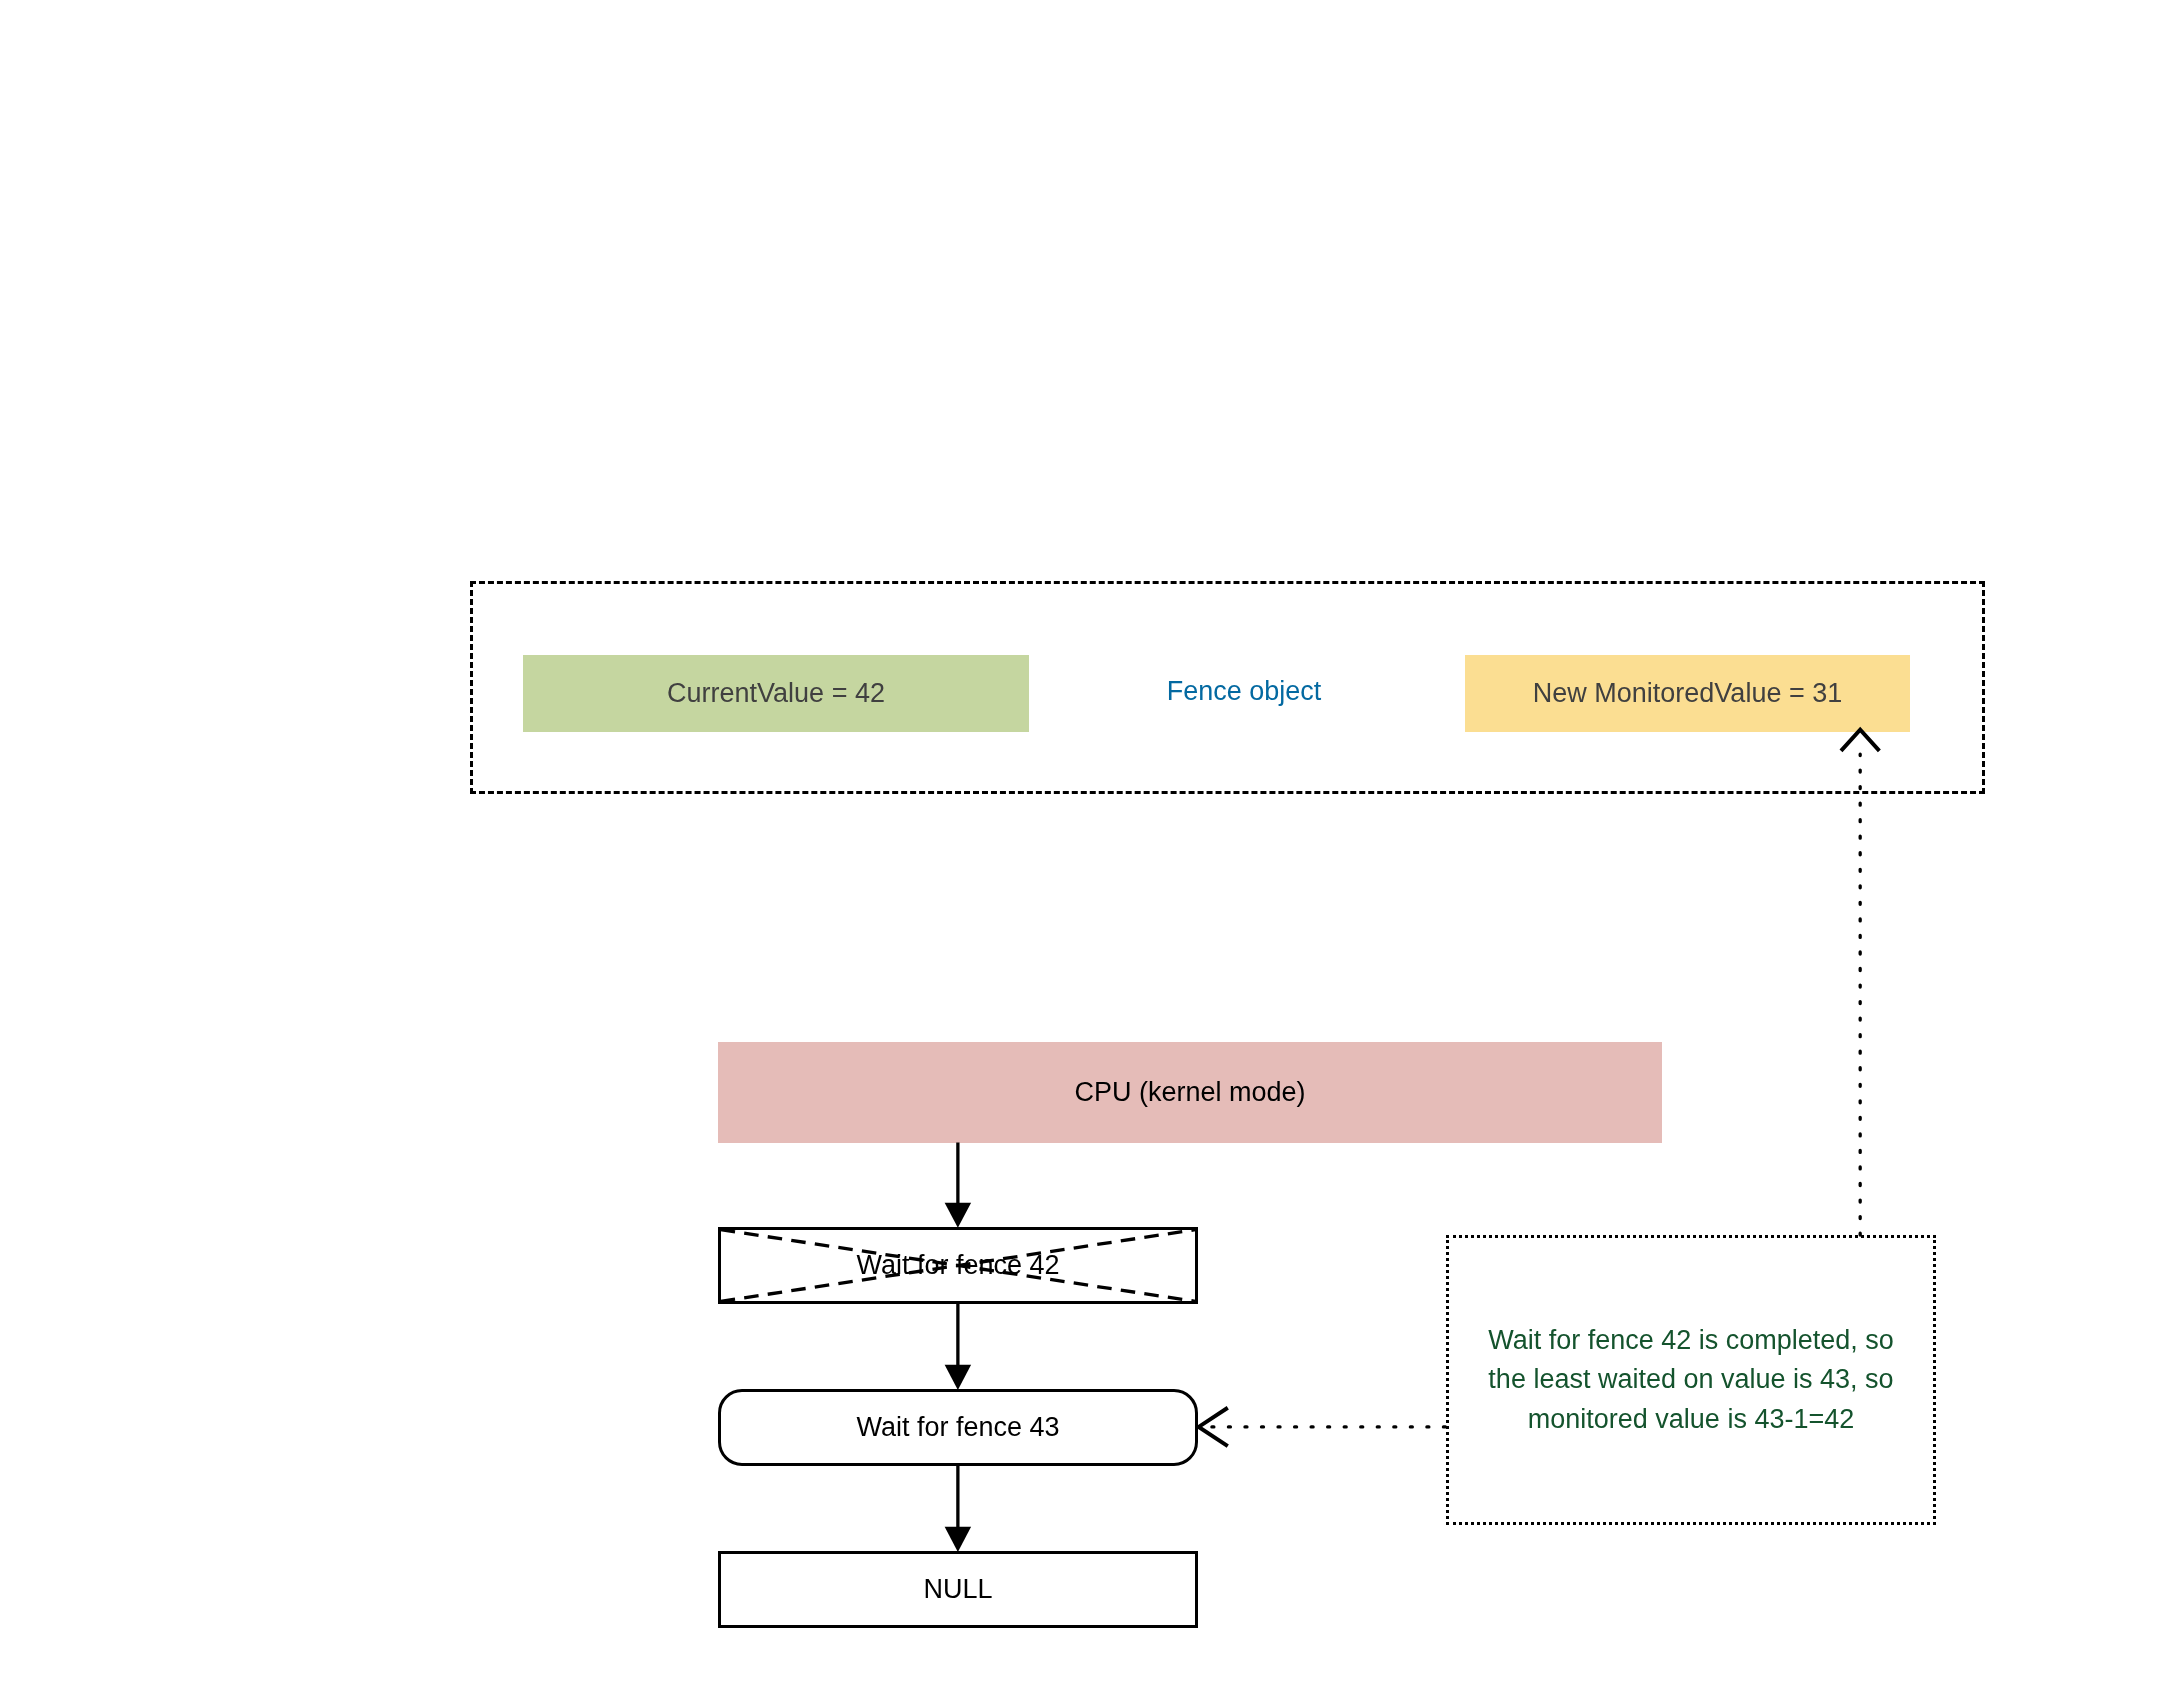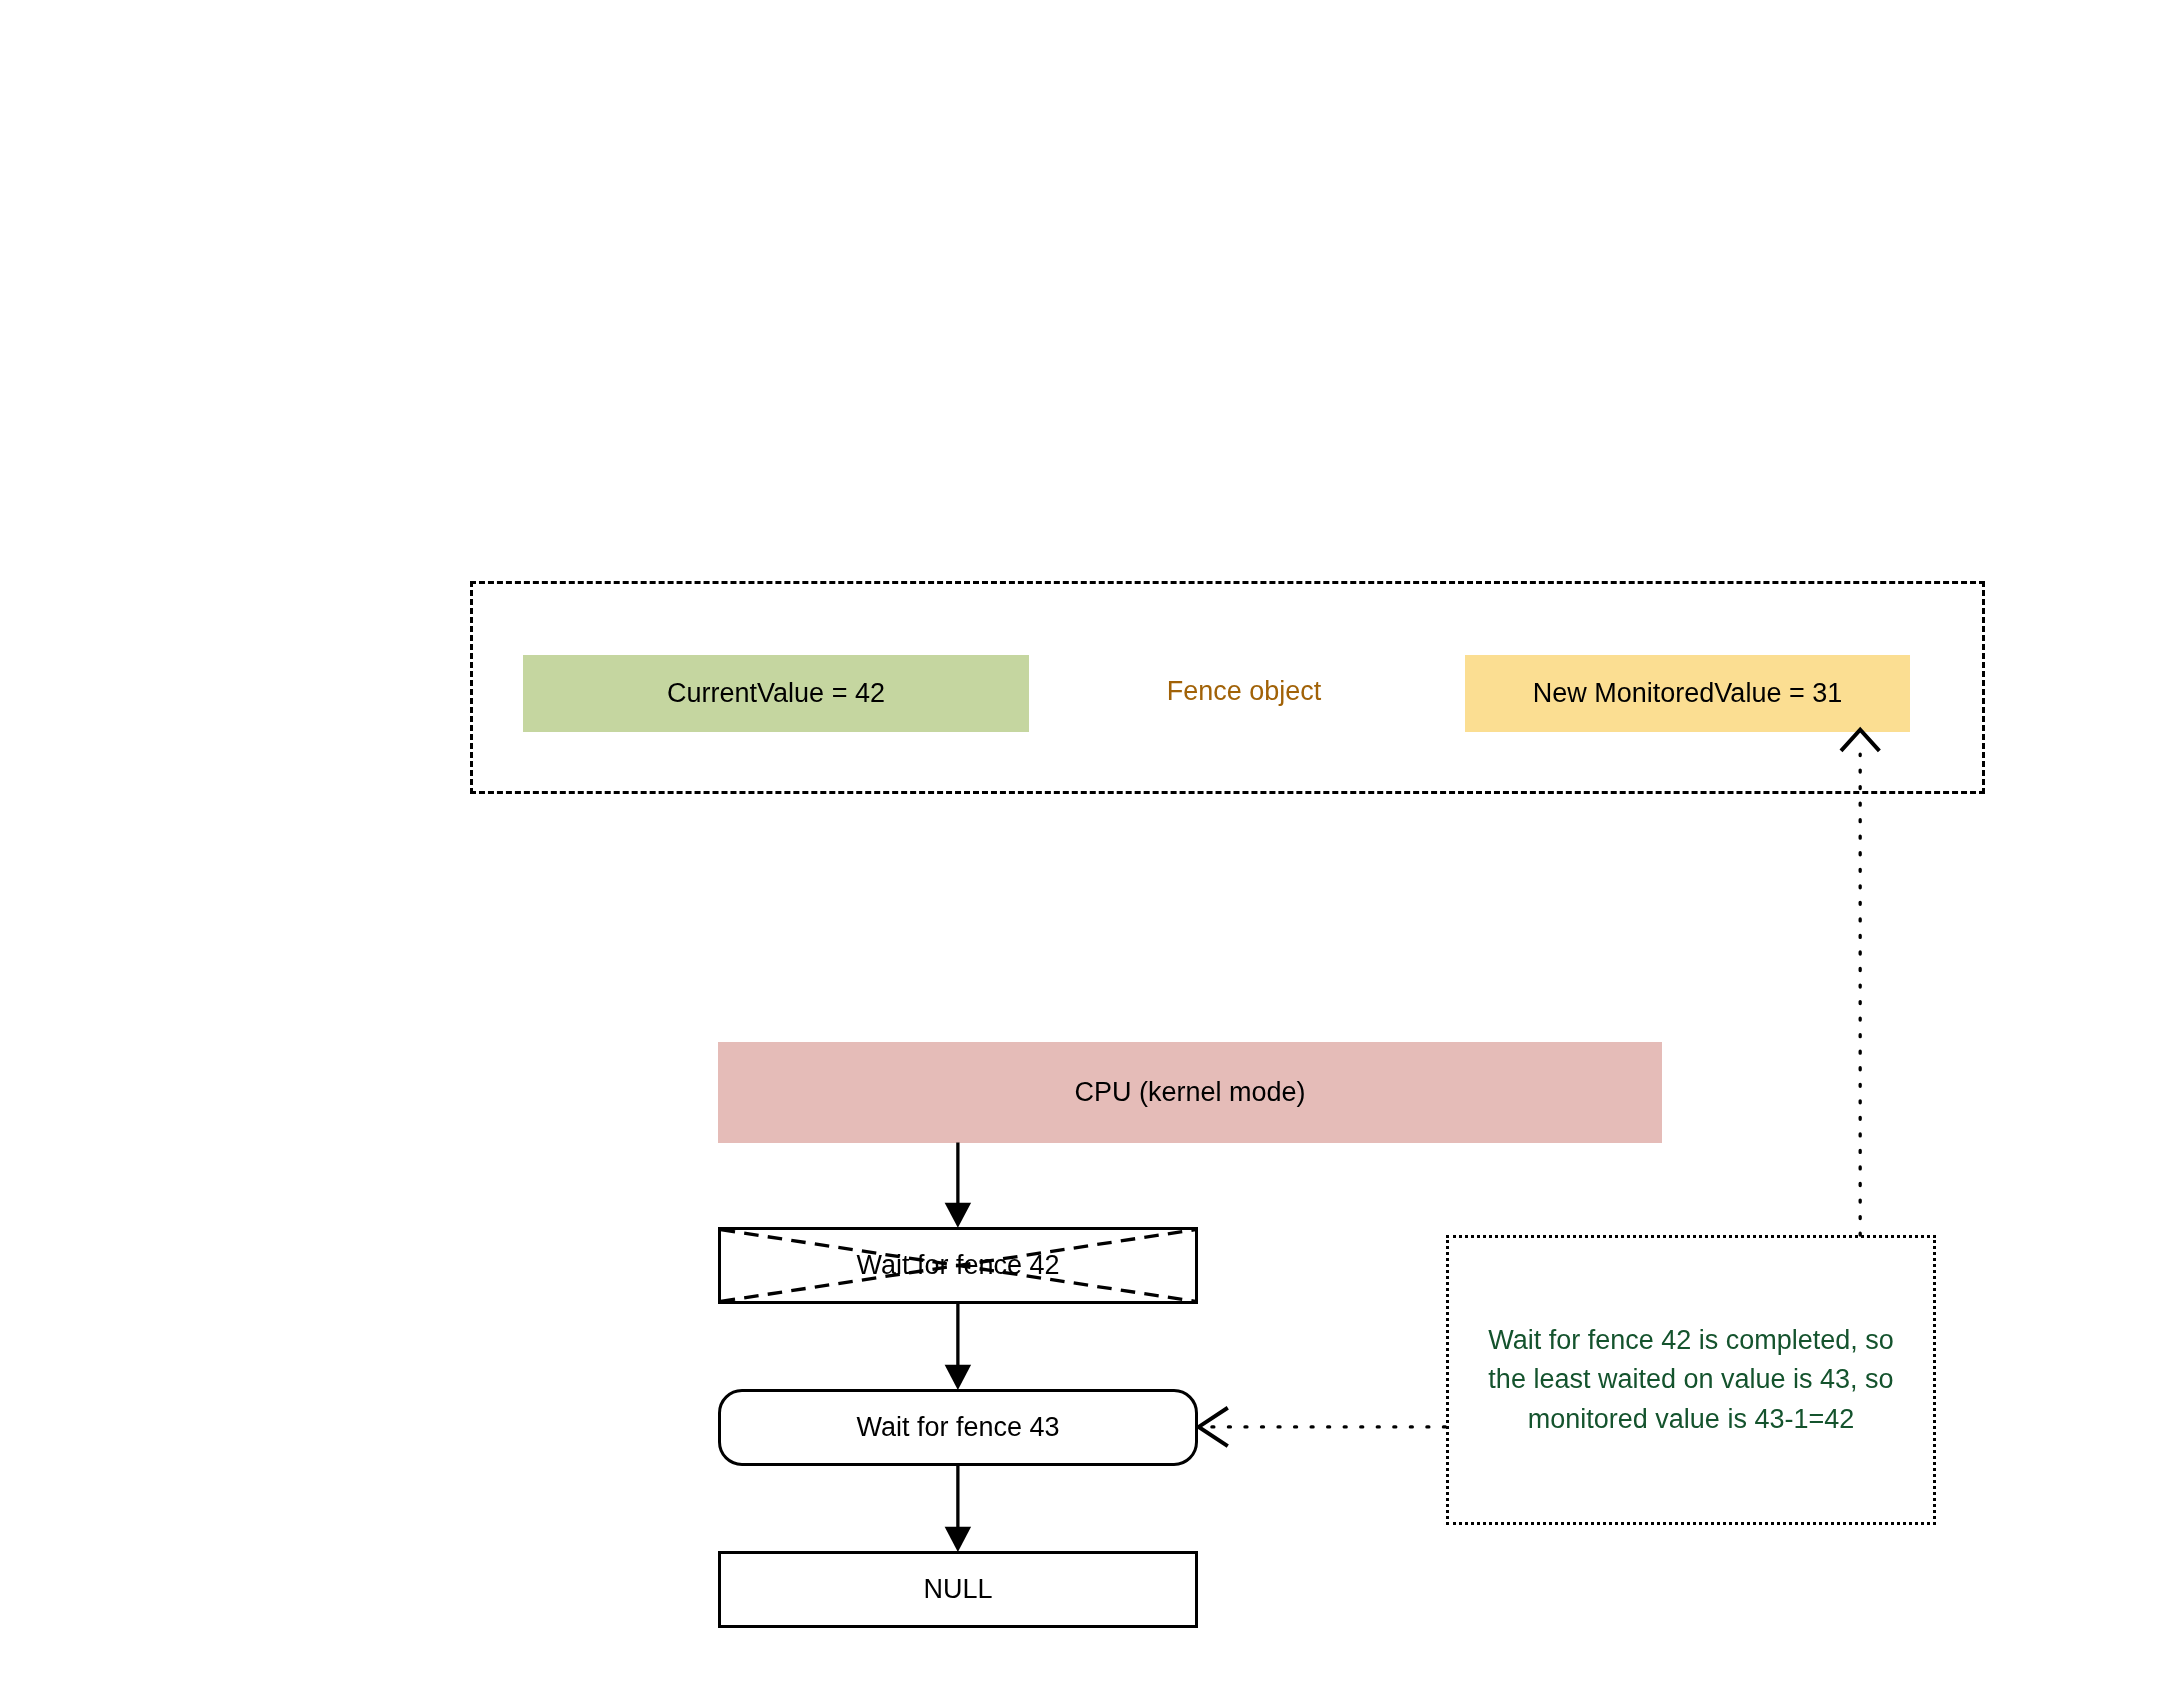--- a/index.html
+++ b/index.html
@@ -26,37 +26,37 @@
     border: 3.3px dashed #000000;
   }
 
   
   .value-box {
     display: flex;
     align-items: center;
     justify-content: center;
     text-align: center;
     font-size: 27px;
-    color: #000000;
+    color: #404040;
     line-height: 1.2;
   }
   .current-value-box {
     left: 523px; top: 655px;
     width: 506px; height: 77px;
   }
   .monitored-value-box {
     left: 1465px; top: 655px;
     width: 445px; height: 77px;
   }
   .fence-object-label {
     left: 1059px; top: 676px;
     width: 370px;
     text-align: center;
     font-size: 27px;
-    color: #a16207;
+    color: #0369a1;
   }
 
   
   .cpu-box {
     left: 718px; top: 1042px;
     width: 944px; height: 101px;
     display: flex;
     align-items: center;
     justify-content: center;
     font-size: 27px;

